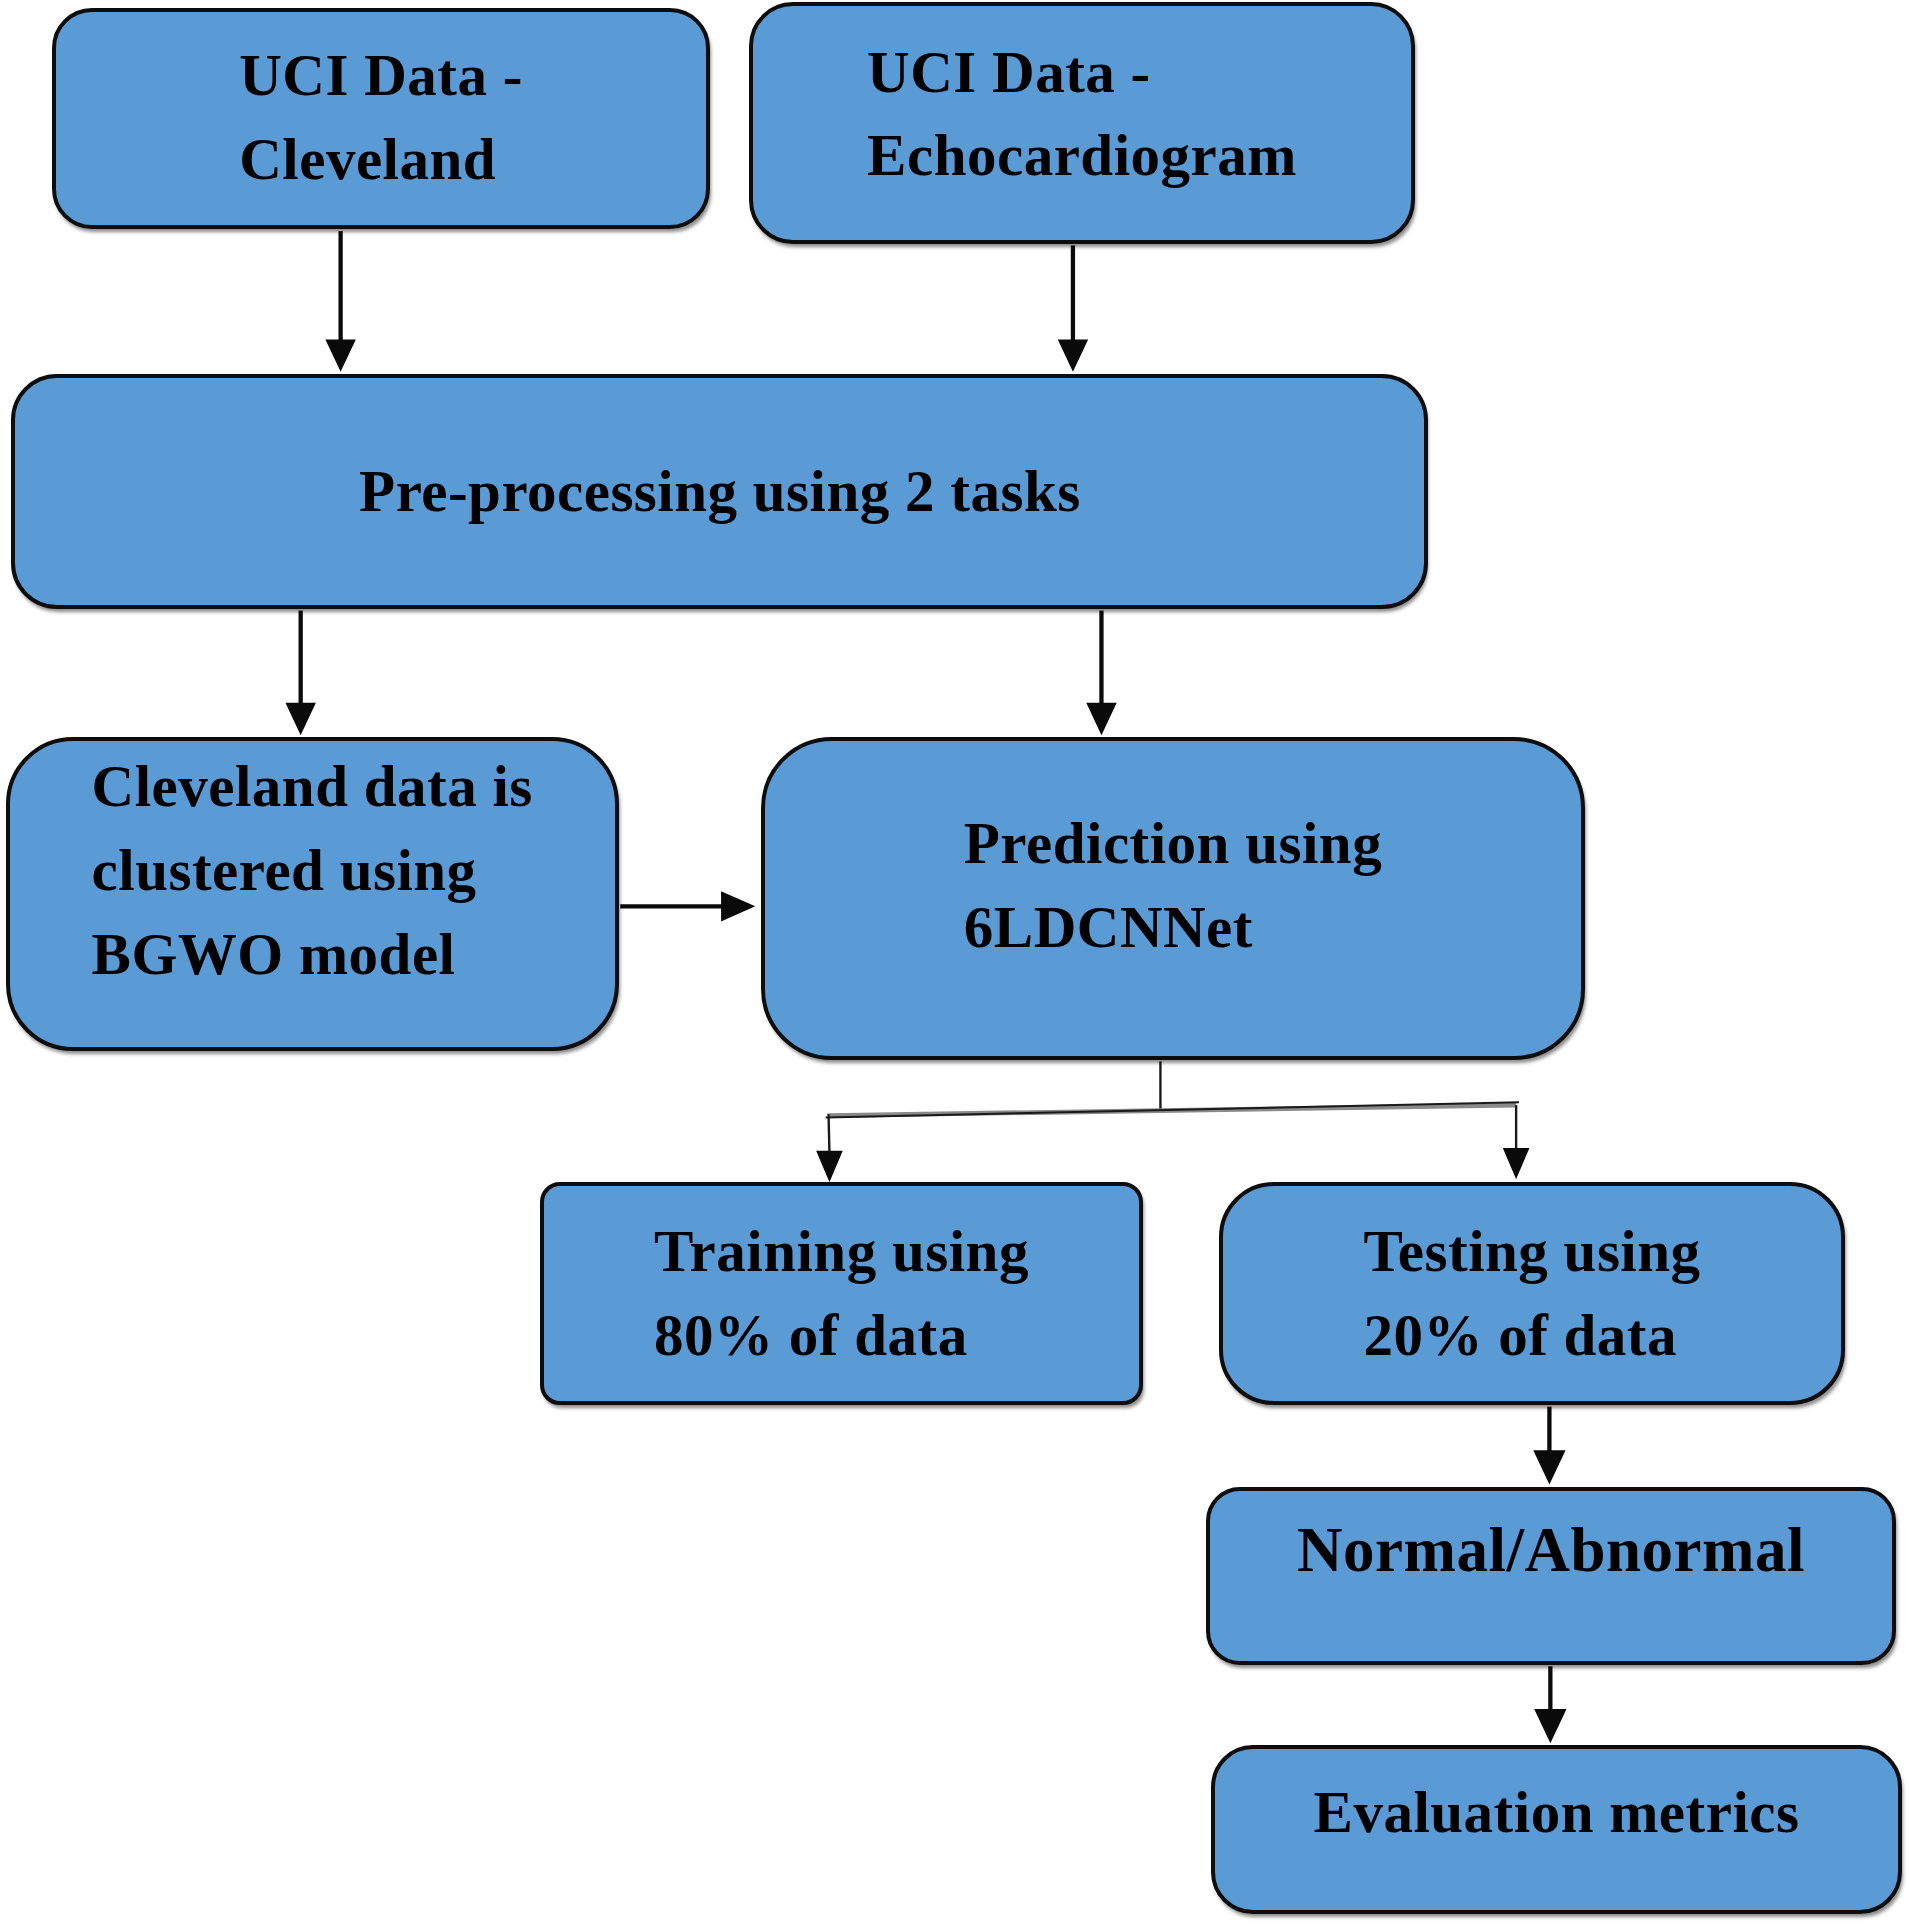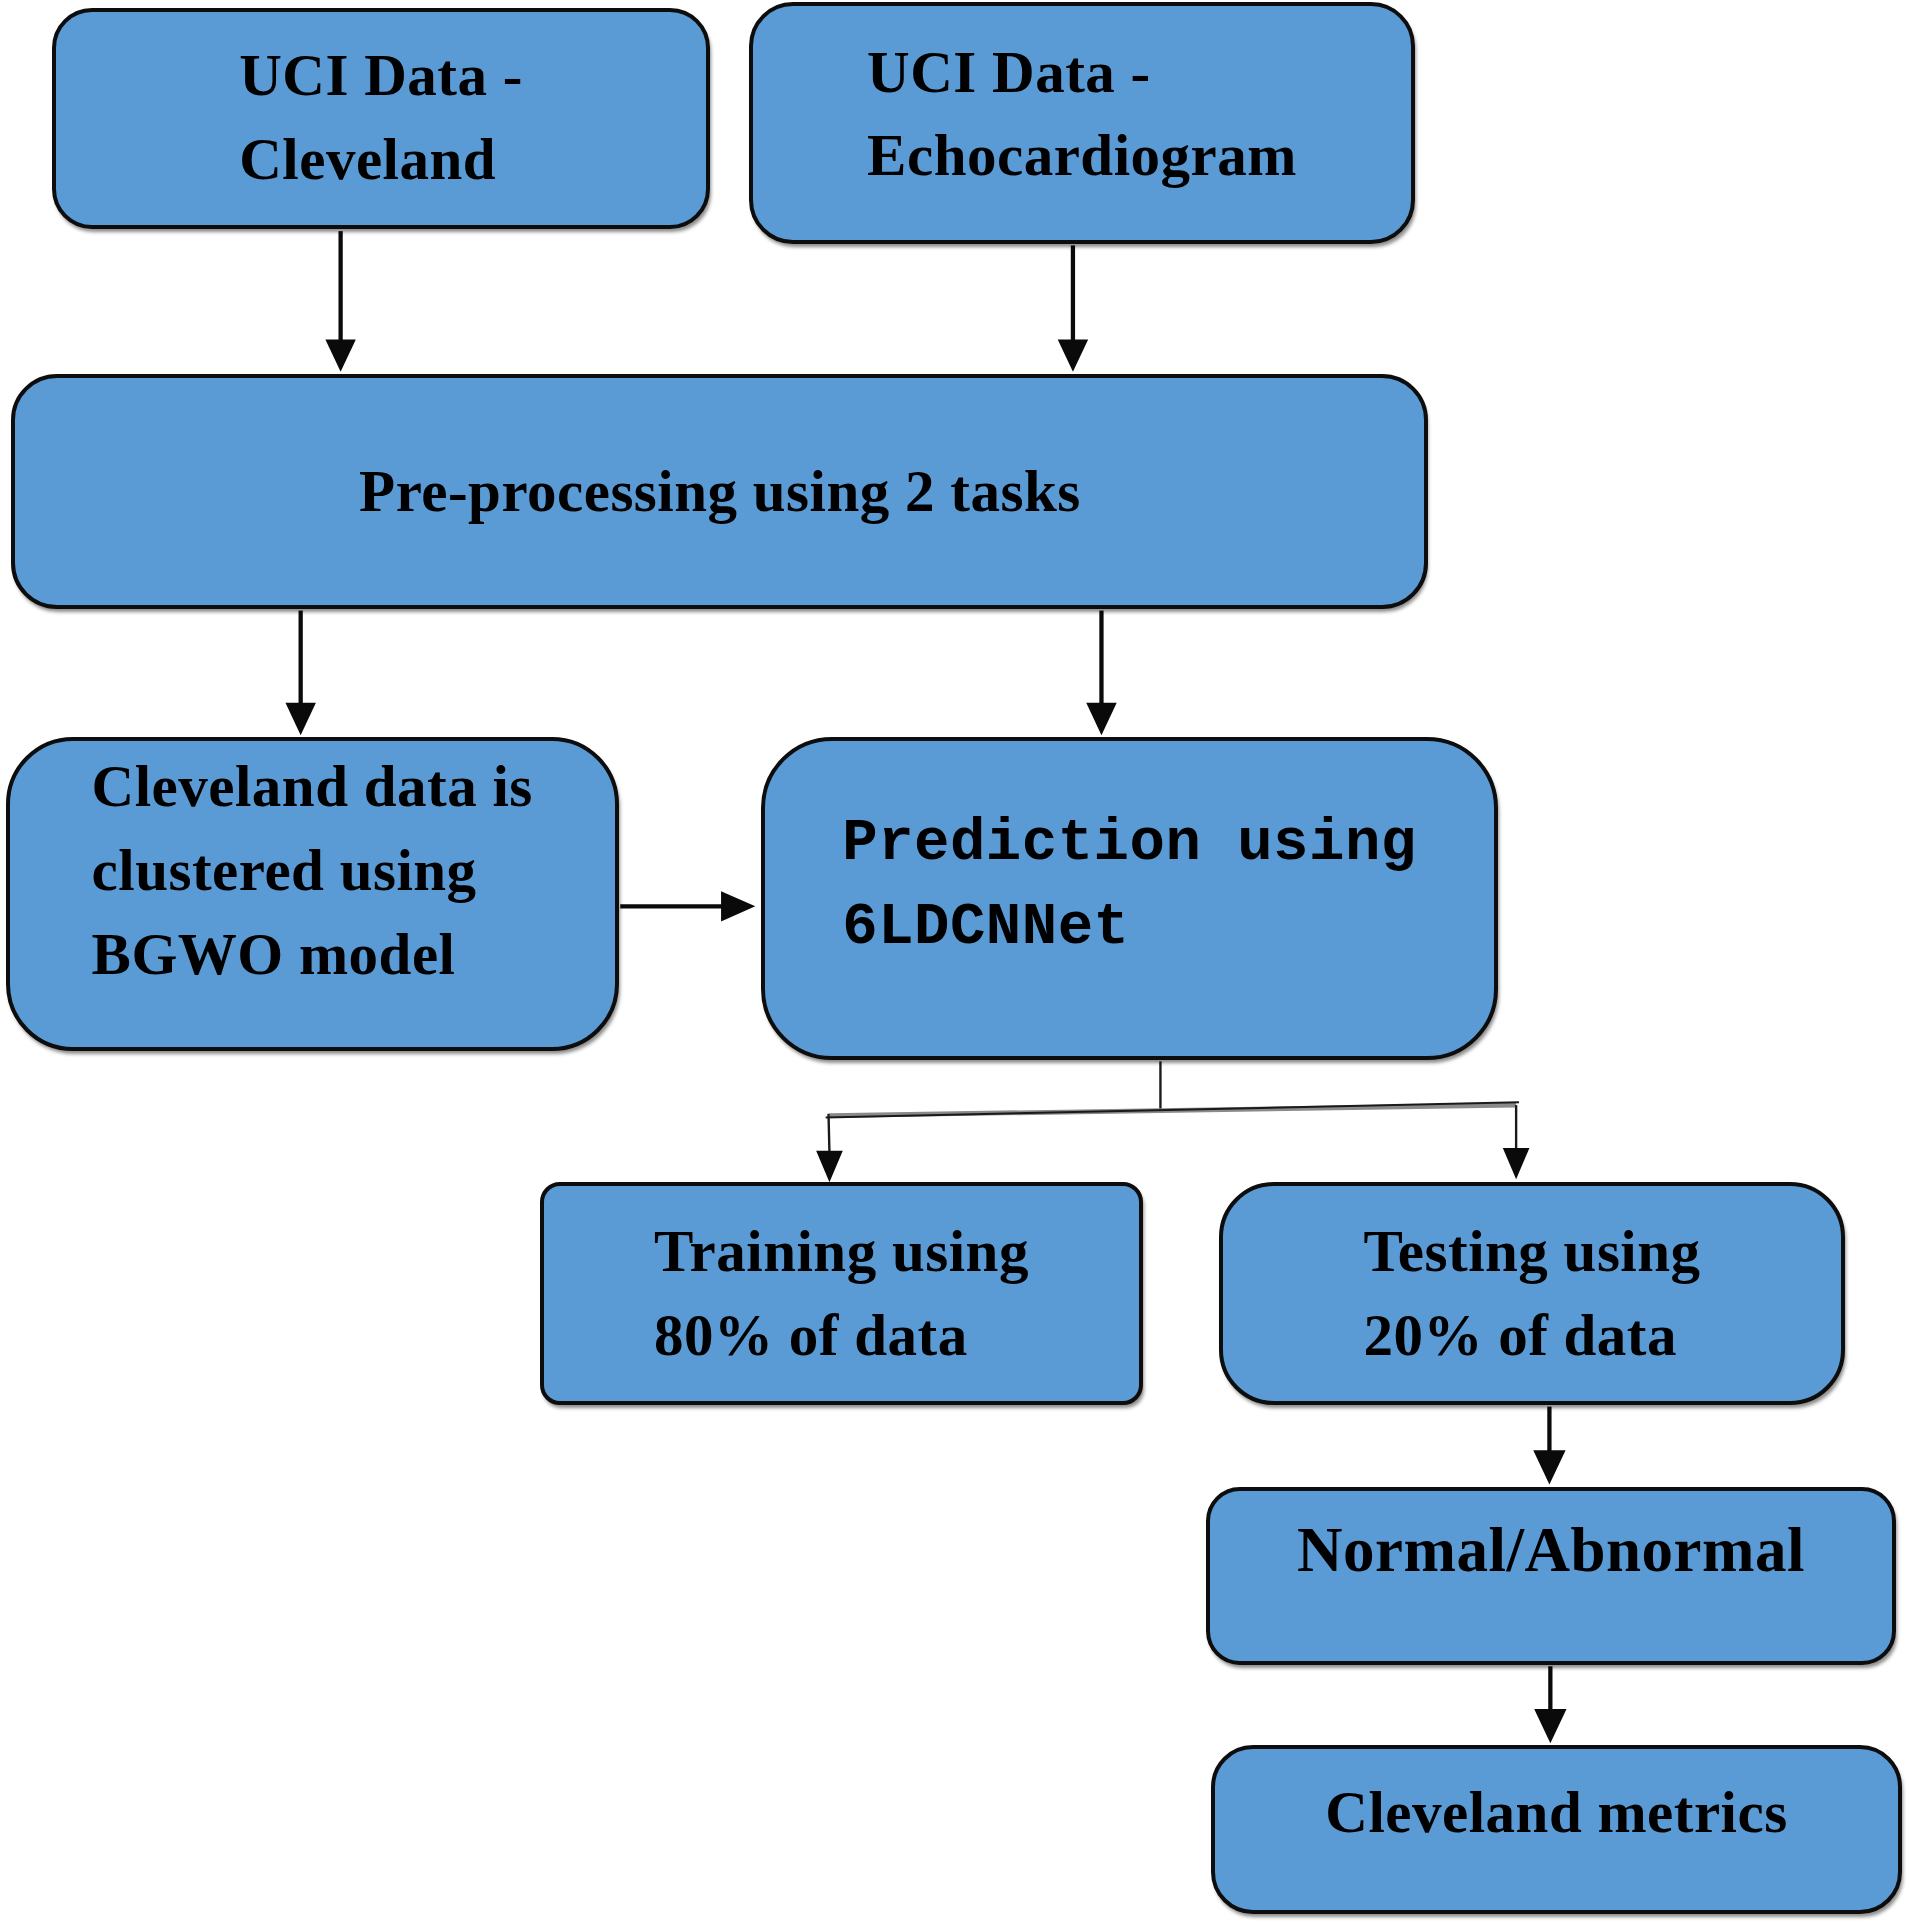--- a/index.html
+++ b/index.html
@@ -40,21 +40,21 @@
     font-weight: 700;
     font-size: 59px;
     line-height: 1.42;
     letter-spacing: 0.5px;
   }
   
   #n-uci-cleveland   { left: 52px;   top: 7.6px;    width: 658px; height: 221px; border-radius: 40px; }
   #n-uci-echo        { left: 749px;  top: 1.9px;    width: 666px; height: 242px; border-radius: 44px; padding-bottom: 17px; }
   #n-preprocessing   { left: 11.4px;   top: 374px;  width: 1417px; height: 235px; border-radius: 46px; }
   #n-bgwo            { left: 5.7px;    top: 737px;  width: 613px; height: 314px; border-radius: 67px; padding-bottom: 46px; }
-  #n-prediction      { left: 761px;  top: 737px;  width: 737px; height: 323px; border-radius: 71px; padding-bottom: 25px; font-family: Liberation Mono, monospace; }
+  #n-prediction      { left: 761px;  top: 737px;  width: 824px; height: 323px; border-radius: 71px; padding-bottom: 25px; }
   #n-training        { left: 540px;  top: 1182px; width: 603px; height: 223px; border-radius: 20px; }
   #n-testing         { left: 1219px; top: 1182px; width: 626px; height: 223px; border-radius: 55px; }
   #n-normal          { left: 1206px; top: 1487px; width: 690px; height: 178px; border-radius: 34px; padding-bottom: 50px; }
   #n-normal .lbl     { font-size: 63px; }
   #n-evaluation      { left: 1211px; top: 1745px; width: 691px; height: 169px; border-radius: 42px; padding-bottom: 34px; }
   .stem  { stroke: var(--arrow-color, #0a0a0a); stroke-width: 4.5; fill: none; }
   .stem-thin { stroke: #1a1a1a; stroke-width: 2.5; fill: none; }
   .split-gray { stroke: #8a8a8a; stroke-width: 5; fill: none; }
   .split-black { stroke: #1a1a1a; stroke-width: 2; fill: none; }
   .head { fill: var(--arrow-color, #0a0a0a); stroke: none; }
@@ -151,17 +151,17 @@
   <div class="node" id="n-testing">
     <span class="lbl">Testing using
 20% of data</span>
   </div>
 
   <div class="node" id="n-normal">
     <span class="lbl">Normal/Abnormal</span>
   </div>
 
   <div class="node" id="n-evaluation">
-    <span class="lbl">Cleveland metrics</span>
+    <span class="lbl">Evaluation metrics</span>
   </div>
 
 </div>
 
 
 </body></html>

